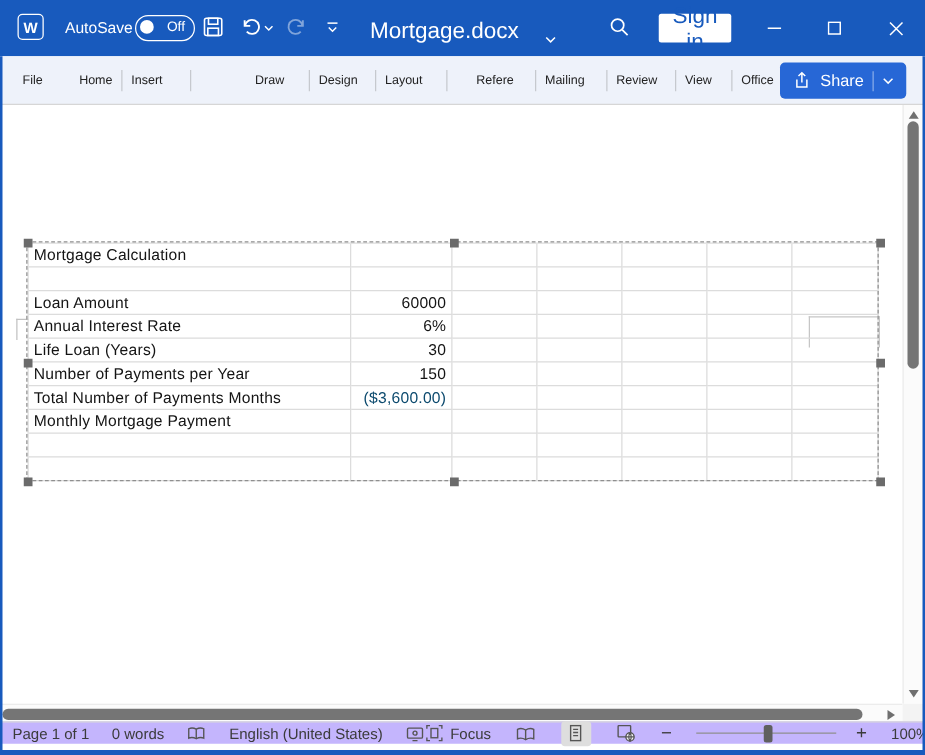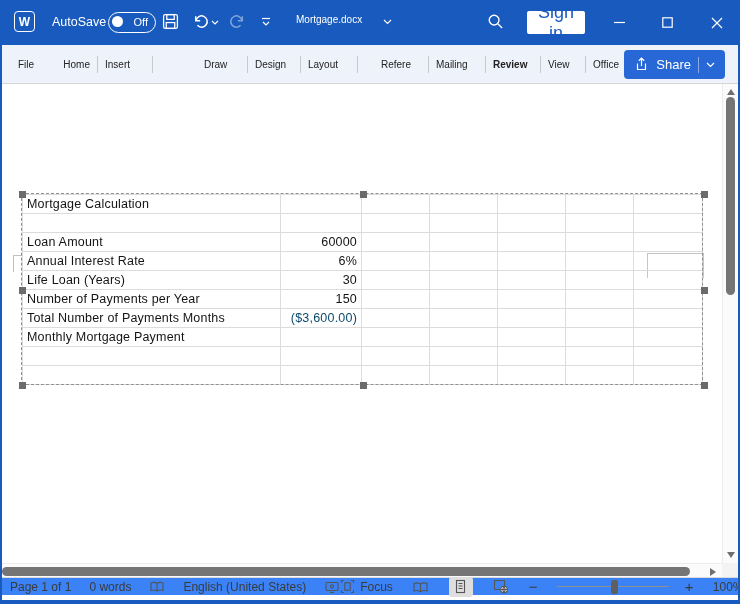--- a/index.html
+++ b/index.html
@@ -13,21 +13,21 @@
              border-radius:4px;display:flex;align-items:center;justify-content:center;
              font-size:12px;font-weight:bold;}
   .autosave-label{position:absolute;left:52px;top:15px;font-size:12.5px;}
   .toggle{position:absolute;left:108px;top:12px;width:46px;height:19px;border:1.5px solid #fff;
           border-radius:11px;}
   .toggle .knob{position:absolute;left:3px;top:3px;width:11px;height:11px;border-radius:50%;background:#fff;}
   .toggle .state{position:absolute;right:7px;top:2.5px;font-size:11px;}
   .tb-icon{position:absolute;top:13px;}
   .tb-icon svg{display:block;}
   .doc-title{position:absolute;left:296px;top:14px;display:flex;align-items:flex-end;gap:21px;
-             font-size:10px;cursor:default;}
+             font-size:18px;cursor:default;}
   .signin{position:absolute;left:527px;top:11px;width:58px;height:23px;background:#fff;
           border:none;border-radius:2px;font-size:18px;color:#185ABD !important;
           display:flex;align-items:center;justify-content:center;font-family:inherit;}
   .winctl{position:absolute;top:0;width:34px;height:45px;display:flex;align-items:center;justify-content:center;}
 
   
   .ribbon{position:absolute;left:0;top:45px;width:740px;height:39px;background:#eef2fa;
           border-bottom:1px solid #d6d6d6;box-sizing:border-box;}
   .tabs{position:absolute;left:14px;top:0;height:38px;display:flex;align-items:center;}
   .tab{display:inline-block;font-size:10px;color:#222;overflow:hidden;white-space:nowrap;
@@ -62,21 +62,21 @@
   .arr{position:absolute;width:0;height:0;}
   .arr.up{left:4px;top:5px;border-left:4.5px solid transparent;border-right:4.5px solid transparent;border-bottom:6px solid #6f6f6f;}
   .arr.down{left:4px;bottom:5px;border-left:4.5px solid transparent;border-right:4.5px solid transparent;border-top:6px solid #6f6f6f;}
   .hscroll{position:absolute;left:0;top:563px;width:722px;height:14px;background:#fbfbfb;
            border-top:1px solid #ececec;box-sizing:border-box;}
   .hthumb{position:absolute;left:2px;top:2.5px;width:688px;height:9px;background:#757575;border-radius:4.5px;}
   .arr.right{right:6px;top:3.5px;border-top:4.5px solid transparent;border-bottom:4.5px solid transparent;border-left:6px solid #6f6f6f;}
   .corner{position:absolute;left:722px;top:563px;width:18px;height:14px;background:#f3f3f3;}
 
   
-  .statusbar{position:absolute;left:0;top:577px;width:740px;height:18px;background:#3b82f6;
+  .statusbar{position:absolute;left:0;top:577px;width:740px;height:18px;background:#c4b5fd;
              border-top:1px solid #dadada;box-sizing:border-box;display:flex;
              align-items:center;justify-content:space-between;font-size:12px;color:#3b3b3b;}
   .sb-left,.sb-right{display:flex;align-items:center;}
   .sb-item{display:flex;align-items:center;white-space:nowrap;}
   .sb-left .sb-item{margin-left:18px;}
   .sb-left .sb-item:first-child{margin-left:10px;}
   .sb-right .sb-item{margin-right:16px;}
   .sb-icon svg{display:block;}
   .viewbtn{display:flex;align-items:center;justify-content:center;width:24px;height:20px;border-radius:3px;}
   .viewbtn.active{background:#dedede;}
@@ -173,21 +173,21 @@
         <span class="tab" style="width: 36px; margin-left: 44px;">Draw</span>
         <span class="tabsep"></span>
         <span class="tab" style="width: 38px;">Design</span>
         <span class="tabsep"></span>
         <span class="tab" style="width: 42px;">Layout</span>
         <span class="tabsep"></span>
         <span class="tab" style="width: 40px; margin-left: 16px;">Refere</span>
         <span class="tabsep"></span>
         <span class="tab" style="width: 42px;">Mailing</span>
         <span class="tabsep"></span>
-        <span class="tab" style="width: 40px; font-weight: bold;">Review</span>
+        <span class="tab" style="width: 40px;">Review</span>
         <span class="tabsep"></span>
         <span class="tab" style="width: 30px;">View</span>
         <span class="tabsep"></span>
         <span class="tab" style="width: 37px;">Office</span>
         <span class="tabsep"></span>
         <span class="tab" style="width: 30px;">Help</span>
         <span class="tabsep"></span>
         <span class="tab" style="width: 42px;">Kutool</span>
         <span class="tabsep"></span>
         <span class="tab" style="width: 42px;">Kutool</span>

